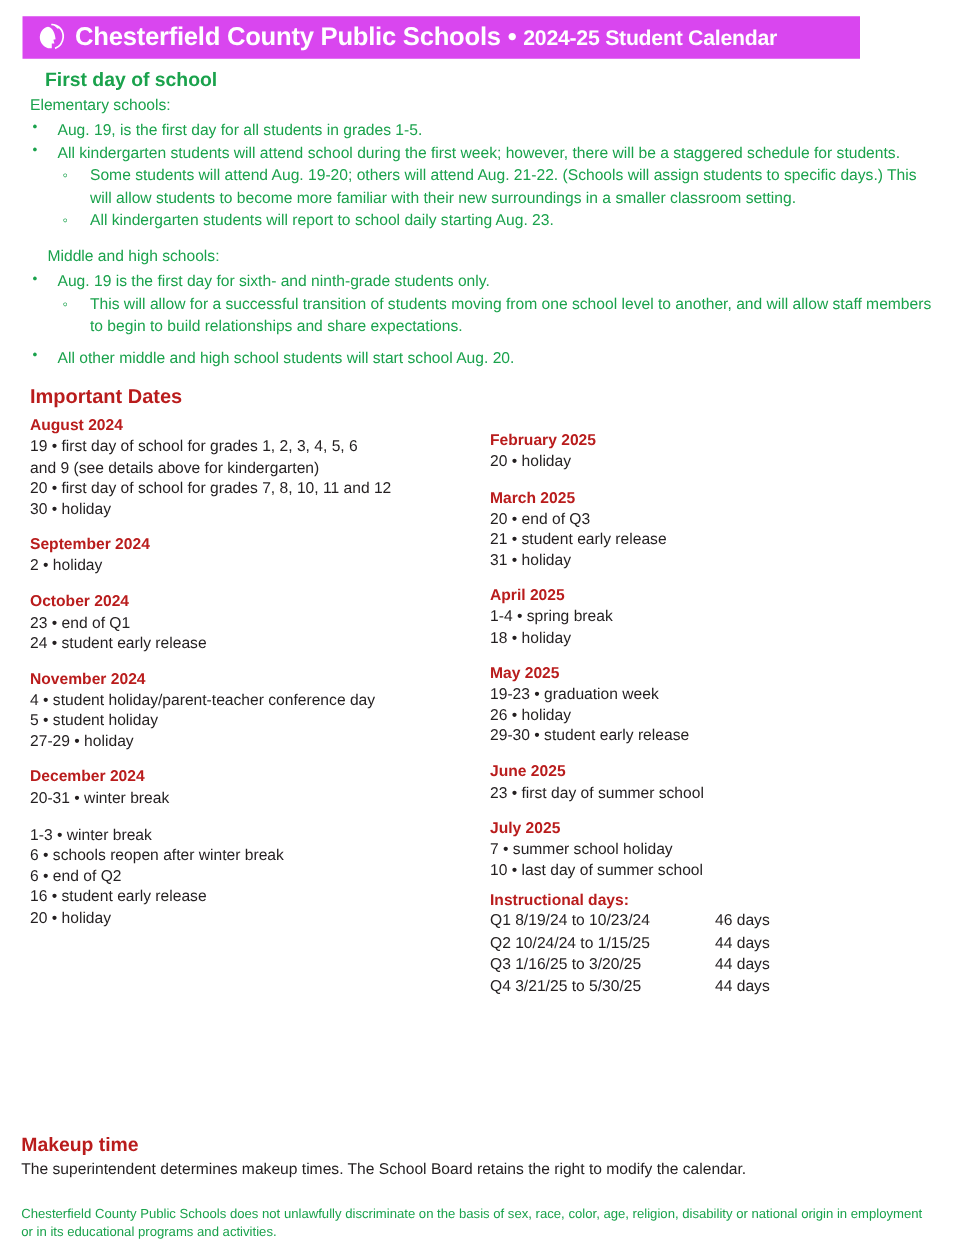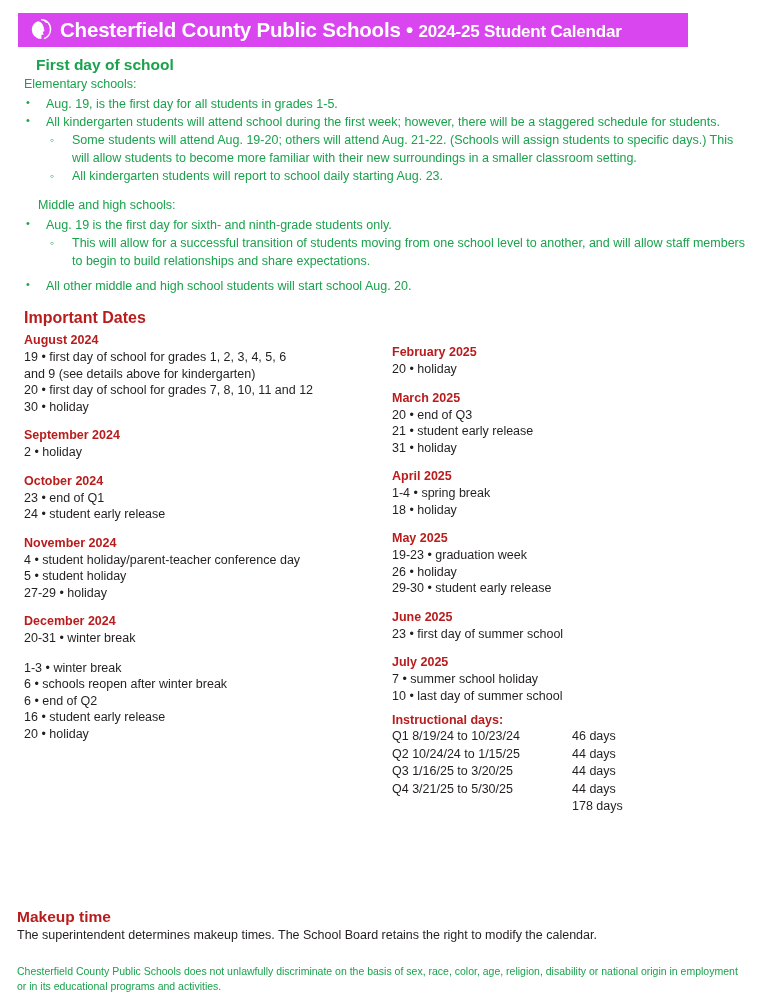--- a/index.html
+++ b/index.html
@@ -329,24 +329,20 @@
             <td class="d">44 days</td>
           </tr>
           <tr>
             <td class="q">Q3 1/16/25 to 3/20/25</td>
             <td class="d">44 days</td>
           </tr>
           <tr>
             <td class="q">Q4 3/21/25 to 5/30/25</td>
             <td class="d">44 days</td>
           </tr>
-          <tr>
-            <td class="q"></td>
-            <td class="d">178 days</td>
-          </tr>
         </tbody>
           </table>
       </div>
 
     </div>
   </div>
 
   <div class="footer">
     <div class="makeup-title blue">Makeup time</div>
     <div class="makeup-body">The superintendent determines makeup times. The School Board retains the right to modify the calendar.</div>

